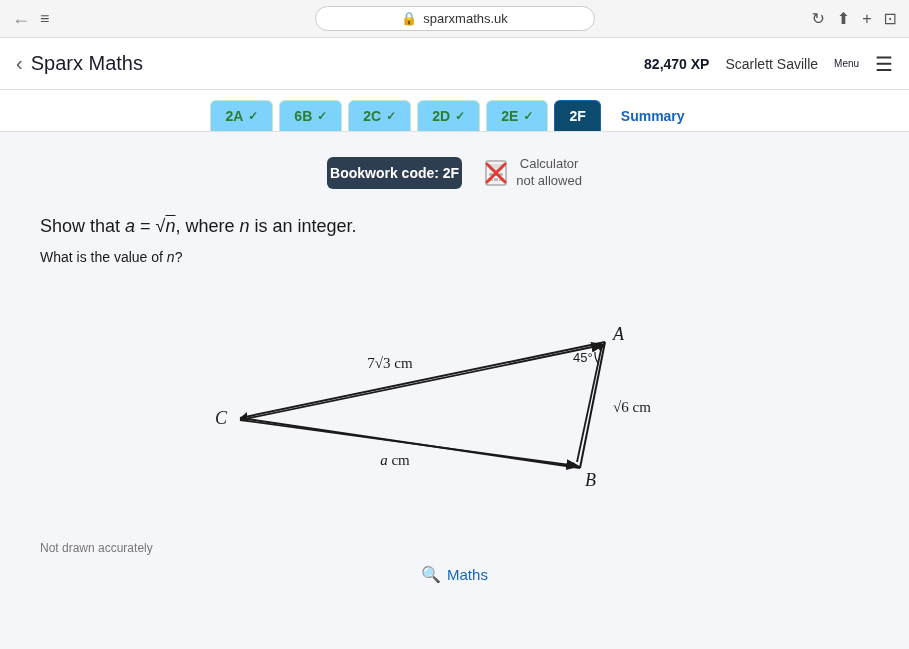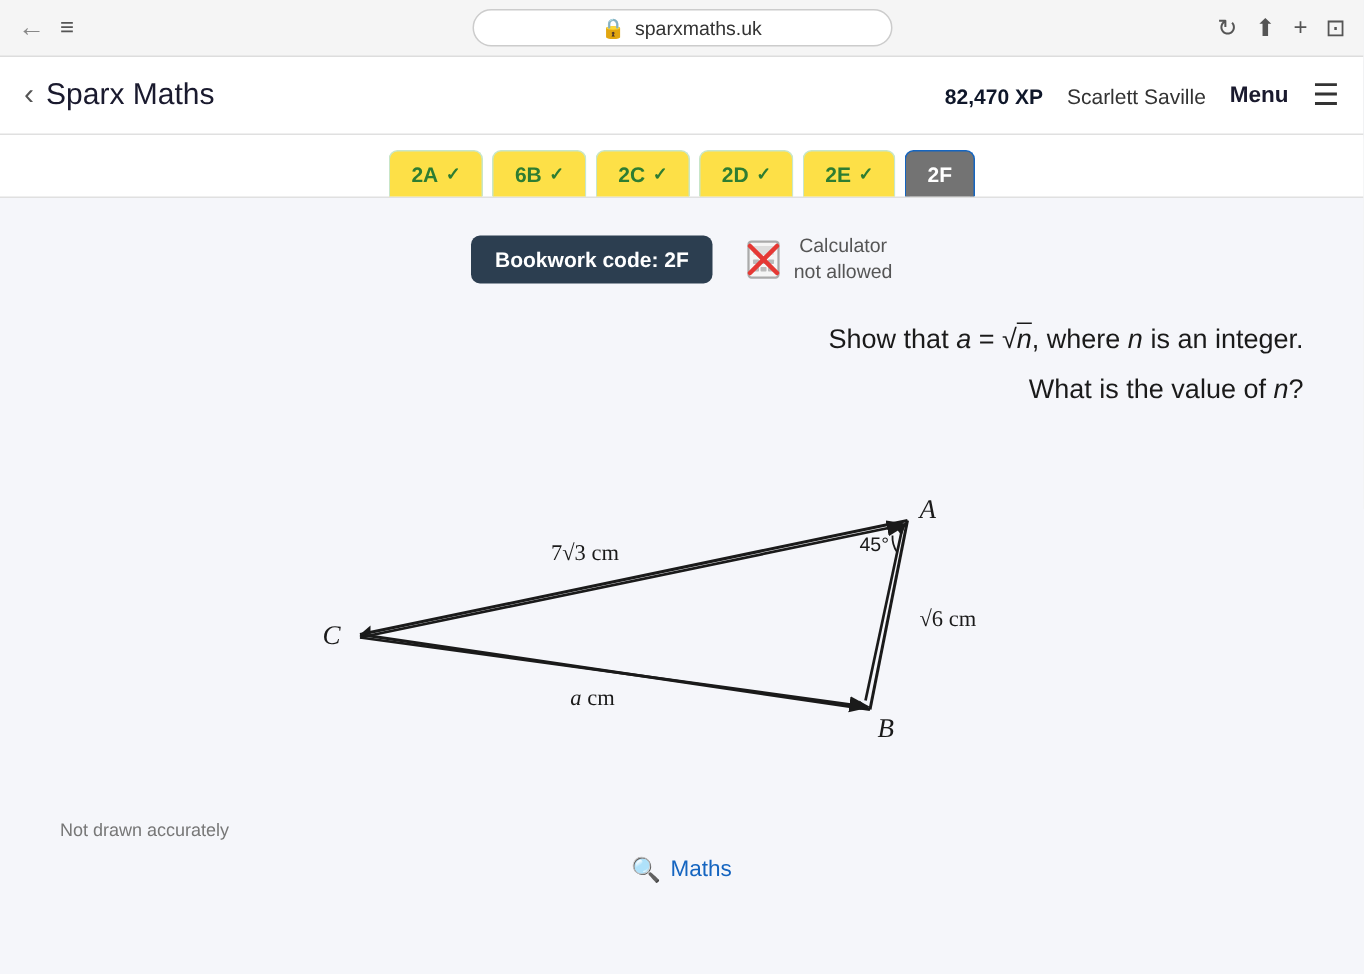--- a/index.html
+++ b/index.html
@@ -82,51 +82,51 @@
       align-items: center;
       gap: 16px;
       font-size: 14px;
       color: #333;
     }
     .xp-badge {
       color: #0f172a;
       font-weight: 600;
     }
     .menu-btn {
-      font-weight: 700;
+      font-weight: 400;
       color: #1a1a2e;
       cursor: pointer;
-      font-size: 15px;
+      font-size: 10px;
     }
 
     
     .tab-bar {
       background: white;
       padding: 10px 0 0 0;
       display: flex;
       justify-content: center;
       gap: 6px;
       border-bottom: 1px solid #e0e0e0;
     }
     .tab {
       padding: 7px 14px;
       border-radius: 6px 6px 0 0;
       font-size: 14px;
       font-weight: 600;
       cursor: pointer;
       display: flex;
       align-items: center;
       gap: 5px;
-      background: #fde047;
+      background: #7dd3fc;
       color: #2e7d32;
       border: 1px solid #c8e6c9;
       border-bottom: none;
     }
     .tab.active {
-      background: #737373;
+      background: #0c4a6e;
       color: white;
       border-color: #1565c0;
     }
     .tab.summary {
       background: transparent;
       color: #1565c0;
       border: none;
       font-weight: 600;
     }
     .tab .check {
@@ -145,21 +145,21 @@
     .info-row {
       display: flex;
       align-items: center;
       justify-content: center;
       gap: 20px;
       margin-bottom: 24px;
     }
     .bookwork-badge {
       background: #2c3e50;
       color: white;
-      padding: 8px 16px;
+      padding: 8px 3px;
       border-radius: 6px;
       font-size: 14px;
       font-weight: 600;
       text-align: right;
     }
     .calculator-badge {
       display: flex;
       align-items: center;
       gap: 6px;
       font-size: 13px;
@@ -170,30 +170,30 @@
       width: 28px;
       height: 28px;
     }
     .calc-icon svg {
       width: 28px;
       height: 28px;
     }
 
     
     .question-area {
-      text-align: right;
+      text-align: left;
       margin-bottom: 3px;
     }
     .question-line1 {
       font-size: 18px;
       color: #1a1a1a;
       margin-bottom: 12px;
     }
     .question-line2 {
-      font-size: 18px;
+      font-size: 14px;
       color: #1a1a1a;
       margin-bottom: 20px;
     }
 
     
     .diagram-container {
       display: flex;
       justify-content: center;
       align-items: center;
       margin-bottom: 16px;
@@ -272,20 +272,23 @@
   <div class="tab">
     <span>2D</span>
     <span class="check">✓</span>
   </div>
   <div class="tab">
     <span>2E</span>
     <span class="check">✓</span>
   </div>
   <div class="tab active">
     <span>2F</span>
+  </div>
+  <div class="tab summary">
+    <span>Summary</span>
   </div>
 </div>
 
 <div class="main-content">
 
   <div class="info-row">
     <div class="bookwork-badge">Bookwork code: 2F</div>
     <div class="calculator-badge">
 
       <div class="calc-icon">

